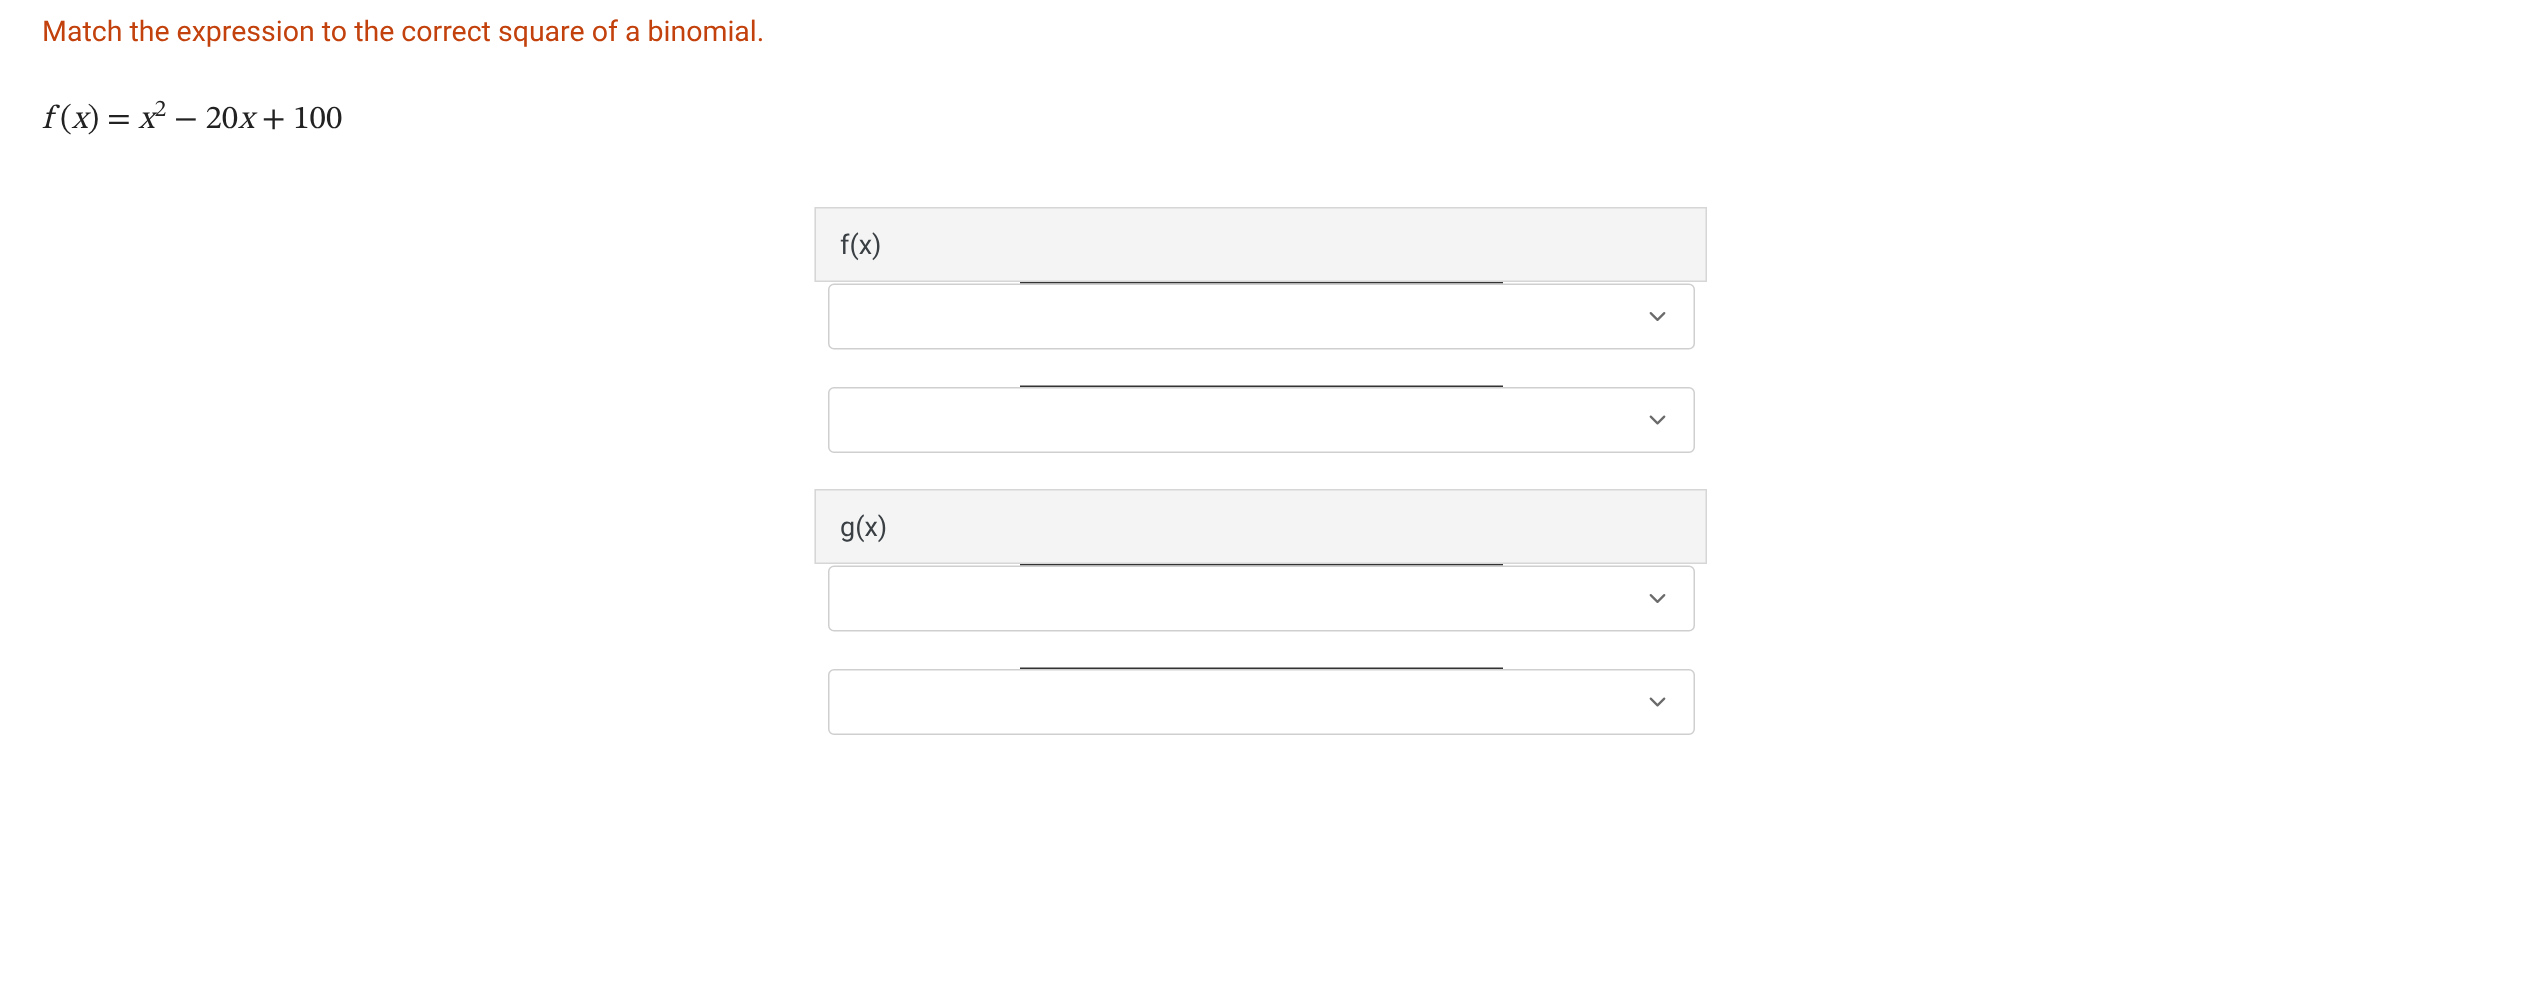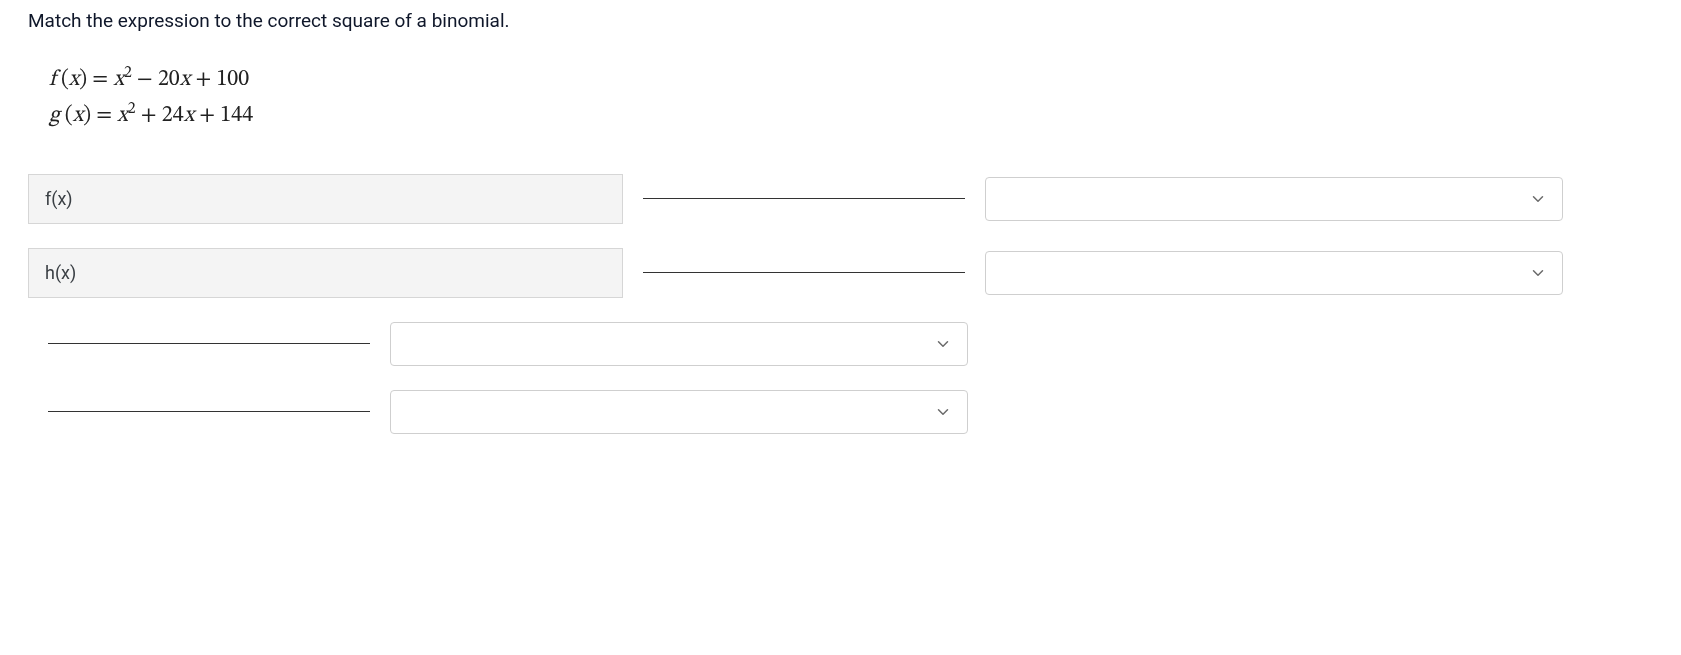--- a/index.html
+++ b/index.html
@@ -8,39 +8,40 @@
     color: #3a3f44;
     background: #fff;
     padding: 0;
     width: 1681px;
   }
   .container {
     padding: 8px 28px 20px 28px;
   }
   .prompt {
     font-size: 19px;
-    color: #0f172a;
+    color: #c2410c;
     margin-bottom: 26px;
     line-height: 1.4;
   }
   .equations {
     font-family: "Cambria Math", "STIX Two Math", "Times New Roman", serif;
     font-size: 22px;
     line-height: 1.6;
     color: #222;
     margin-bottom: 40px;
   }
-  .eq-line { white-space: nowrap; margin-left: 21px; }
+  .eq-line { white-space: nowrap; }
   .fn { font-style: italic; }
   .sup { font-size: 0.72em; vertical-align: super; }
   .match-rows { display: flex; flex-direction: column; gap: 24px; }
   .match-row {
     display: flex;
     align-items: center;
     width: 100%;
+    flex-direction: column;
   }
   .label-box {
     width: 595px;
     height: 50px;
     background: #f4f4f4;
     border: 1px solid #d6d6d6;
     display: flex;
     align-items: center;
     padding: 0 16px;
     font-size: 18px;
@@ -84,58 +85,55 @@
 </head>
 <body>
 
 <div class="container">
   <p class="prompt">Match the expression to the correct square of a binomial.</p>
 
   <div class="equations">
     <div class="eq-line">
       <span class="fn">f</span> (<span class="fn">x</span>) = <span class="fn">x</span><span class="sup">2</span> − 20<span class="fn">x</span> + 100
     </div>
-    <div class="eq-line">
-      <span class="fn">g</span> (<span class="fn">x</span>) = <span class="fn">x</span><span class="sup">2</span> + 24<span class="fn">x</span> + 144
-    </div>
   </div>
 
   <div class="match-rows">
 
     <div class="match-row">
       <div class="label-box">
         <span>f(x)</span>
       </div>
       <div class="connector"></div>
       <div class="select-wrap">
         <select class="select-box" value=""></select>
         <span class="chevron">
           <svg width="18" height="18" viewBox="0 0 24 24" fill="none" stroke="currentColor" stroke-width="2" stroke-linecap="round" stroke-linejoin="round">
               <polyline points="6 9 12 15 18 9"></polyline>
             </svg>
         </span>
       </div>
     </div>
 
     <div class="match-row">
-      <div class="label-box">
-        <span>h(x)</span>
-      </div>
       <div class="connector"></div>
       <div class="select-wrap">
         <select class="select-box" value=""></select>
         <span class="chevron">
           <svg width="18" height="18" viewBox="0 0 24 24" fill="none" stroke="currentColor" stroke-width="2" stroke-linecap="round" stroke-linejoin="round">
               <polyline points="6 9 12 15 18 9"></polyline>
             </svg>
         </span>
       </div>
     </div>
 
     <div class="match-row">
+      <div class="label-box">
+        <span>g(x)</span>
+      </div>
       <div class="connector"></div>
       <div class="select-wrap">
         <select class="select-box" value=""></select>
         <span class="chevron">
           <svg width="18" height="18" viewBox="0 0 24 24" fill="none" stroke="currentColor" stroke-width="2" stroke-linecap="round" stroke-linejoin="round">
               <polyline points="6 9 12 15 18 9"></polyline>
             </svg>
         </span>
       </div>
     </div>

